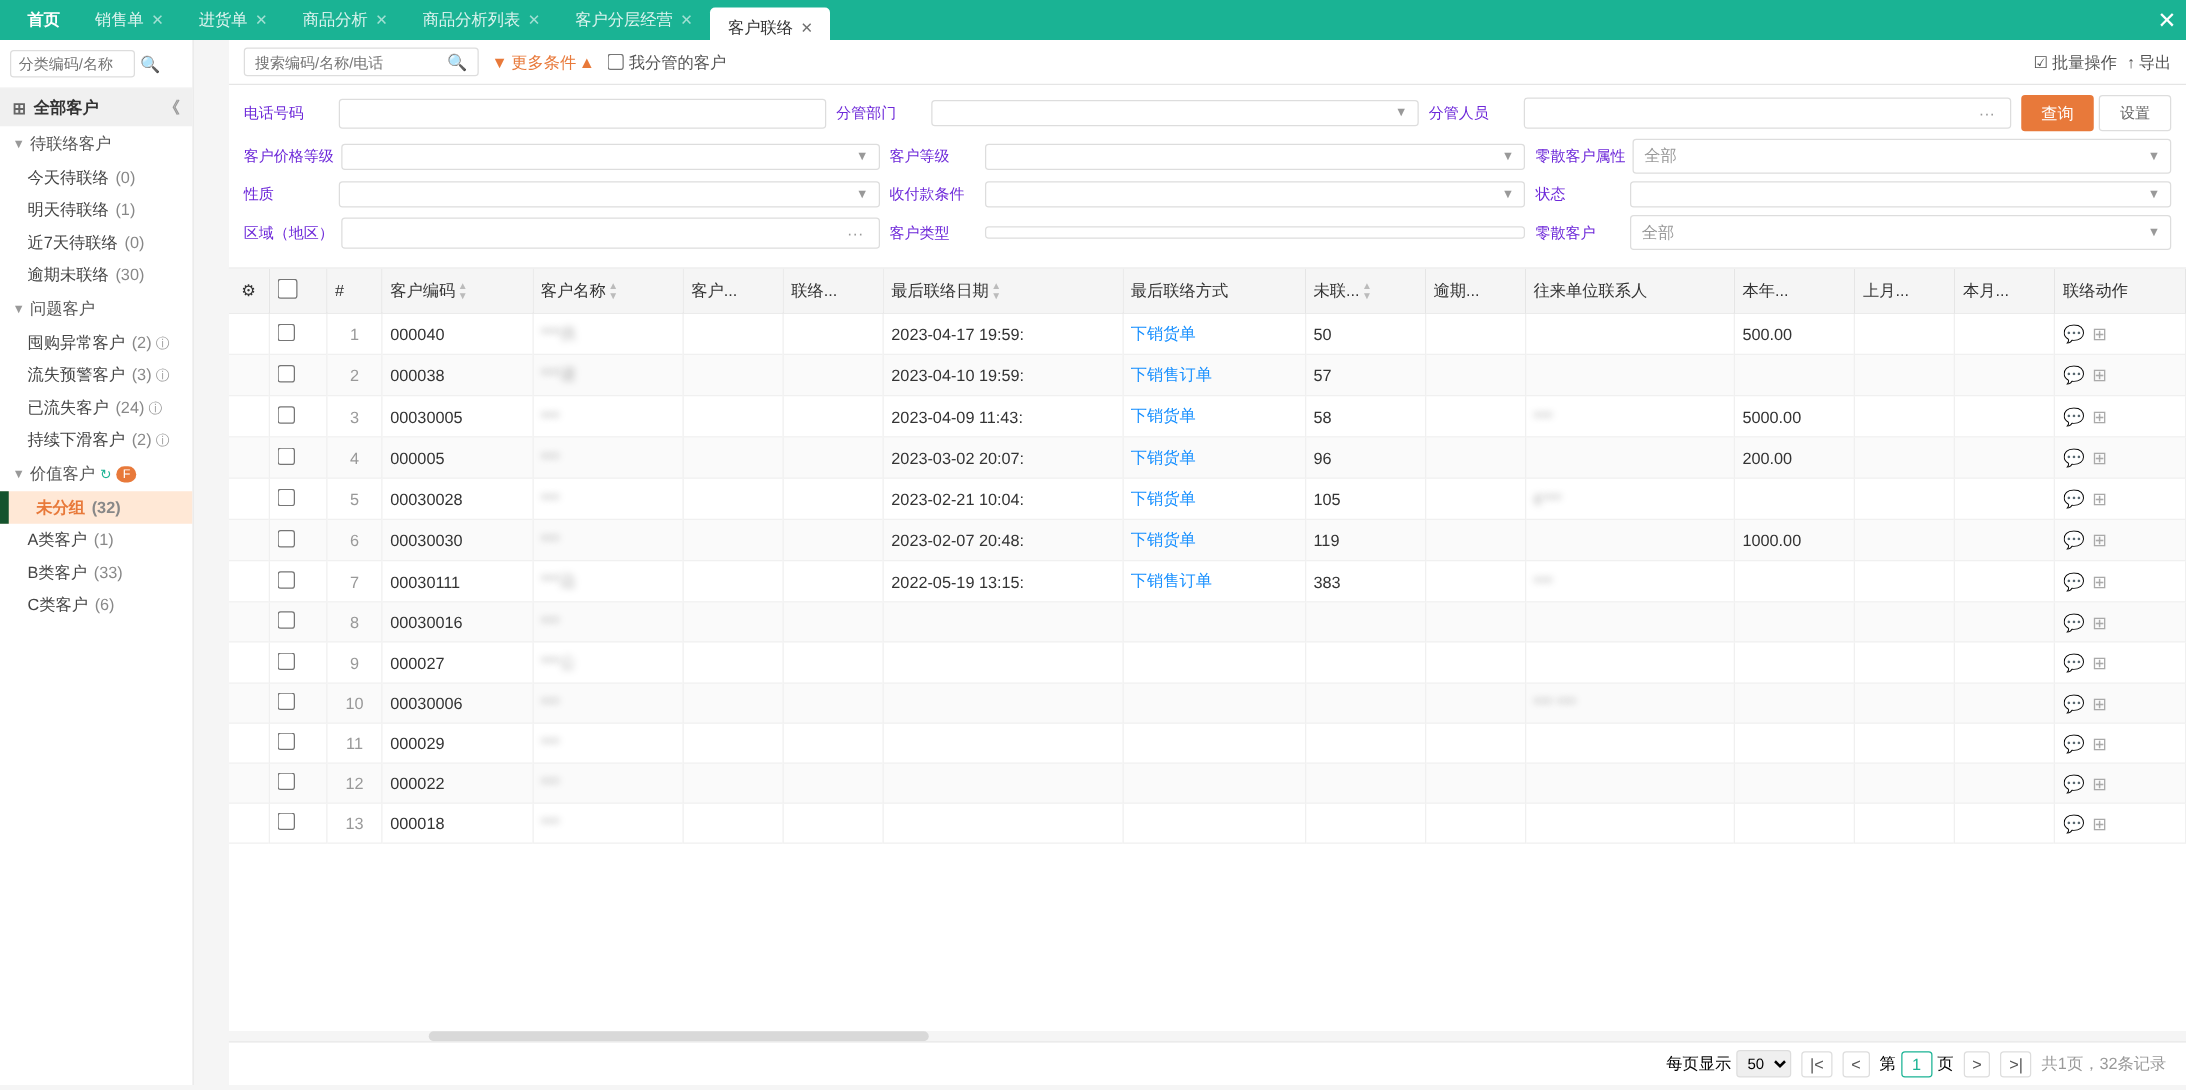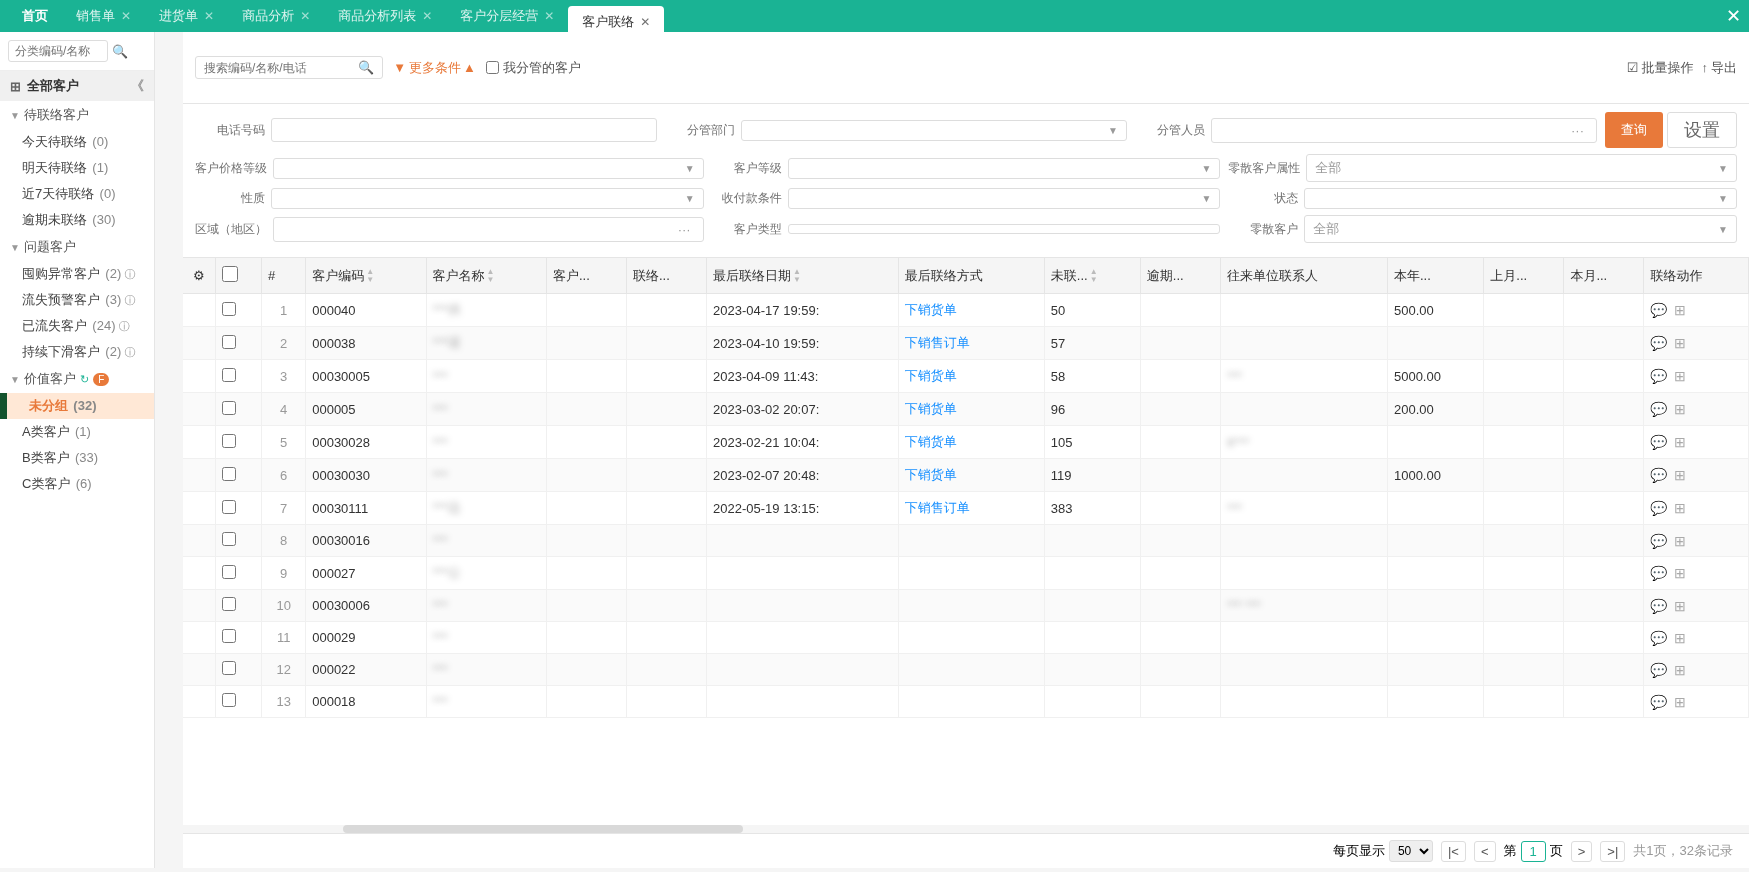--- a/index.html
+++ b/index.html
@@ -29,43 +29,43 @@
     .sidebar-item { padding: 4px 10px 4px 22px; color: #444; cursor: pointer; font-size: 12px; white-space: nowrap; }
     .sidebar-item.active { background: #ffe8d6; color: #e8793a; font-weight: bold; border-left: 7px solid #14532d; }
     .sidebar-item .count { color: #888; margin-left: 2px; }
     .sidebar-refresh { display: inline-block; color: #1ab394; margin-left: 4px; cursor: pointer; font-size: 11px; }
     .sidebar-orange-badge { background: #e8793a; color: white; border-radius: 8px; padding: 1px 5px; font-size: 10px; margin-left: 4px; }
 
     
     .content { flex: 1; display: flex; flex-direction: column; overflow: hidden; }
 
     
-    .filter-bar { background: white; border-bottom: 1px solid #e5e5e5; padding: 24px 12px; display: flex; align-items: center; gap: 10px; }
+    .filter-bar { background: white; border-bottom: 1px solid #e5e5e5; padding: 6px 12px; display: flex; align-items: center; gap: 10px; }
     .filter-search { display: flex; align-items: center; border: 1px solid #ddd; border-radius: 3px; padding: 3px 8px; background: white; }
     .filter-search input { border: none; outline: none; font-size: 12px; width: 150px; }
     .filter-search .s-icon { color: #1ab394; margin-left: 4px; cursor: pointer; }
     .more-filter { display: flex; align-items: center; color: #e8793a; cursor: pointer; font-size: 12px; }
     .more-filter .filter-icon { margin-right: 3px; }
     .my-customers { display: flex; align-items: center; gap: 4px; font-size: 12px; color: #555; cursor: pointer; }
     .my-customers input[type=checkbox] { cursor: pointer; }
     .toolbar-right { margin-left: auto; display: flex; gap: 8px; align-items: center; }
     .batch-op { color: #555; cursor: pointer; font-size: 12px; display: flex; align-items: center; gap: 3px; }
     .export-btn { color: #555; cursor: pointer; font-size: 12px; display: flex; align-items: center; gap: 3px; }
 
     
     .filter-panel { background: white; border-bottom: 1px solid #e5e5e5; padding: 8px 12px; }
     .filter-row { display: flex; align-items: center; margin-bottom: 6px; gap: 8px; }
     .filter-field { display: flex; align-items: center; flex: 1; min-width: 0; }
-    .filter-label { color: #737373; font-size: 12px; white-space: nowrap; min-width: 70px; text-align: right; margin-right: 6px; }
+    .filter-label { color: #6d28d9; font-size: 12px; white-space: nowrap; min-width: 70px; text-align: left; margin-right: 6px; }
     .filter-input { flex: 1; border: 1px solid #ddd; border-radius: 3px; padding: 4px 8px; font-size: 12px; outline: none; }
     .filter-select { flex: 1; border: 1px solid #ddd; border-radius: 3px; padding: 4px 8px; font-size: 12px; outline: none; background: white; display: flex; align-items: center; justify-content: space-between; cursor: pointer; color: #999; }
     .filter-select .arrow-down { color: #999; font-size: 10px; }
     .action-btns { display: flex; flex-direction: row; gap: 4px; }
     .btn-query { background: #e8793a; color: white; border: none; border-radius: 3px; padding: 5px 16px; cursor: pointer; font-size: 13px; }
-    .btn-reset { background: white; color: #666; border: 1px solid #ddd; border-radius: 3px; padding: 5px 16px; cursor: pointer; font-size: 18px; }
+    .btn-reset { background: white; color: #666; border: 1px solid #ddd; border-radius: 3px; padding: 5px 16px; cursor: pointer; font-size: 12px; }
     .dots-btn { color: #999; cursor: pointer; padding: 0 4px; }
 
     
     .table-area { flex: 1; overflow: auto; background: white; }
     table { width: 100%; border-collapse: collapse; font-size: 12px; }
     thead tr { background: #f5f5f5; position: sticky; top: 0; z-index: 5; }
     thead th { padding: 8px 6px; border-bottom: 1px solid #e5e5e5; border-right: 1px solid #e5e5e5; white-space: nowrap; color: #333; font-weight: normal; text-align: left; }
     tbody tr { border-bottom: 1px solid #f0f0f0; }
     tbody td { padding: 7px 6px; border-right: 1px solid #f0f0f0; color: #333; white-space: nowrap; }
     .row-num { color: #999; text-align: center; }

